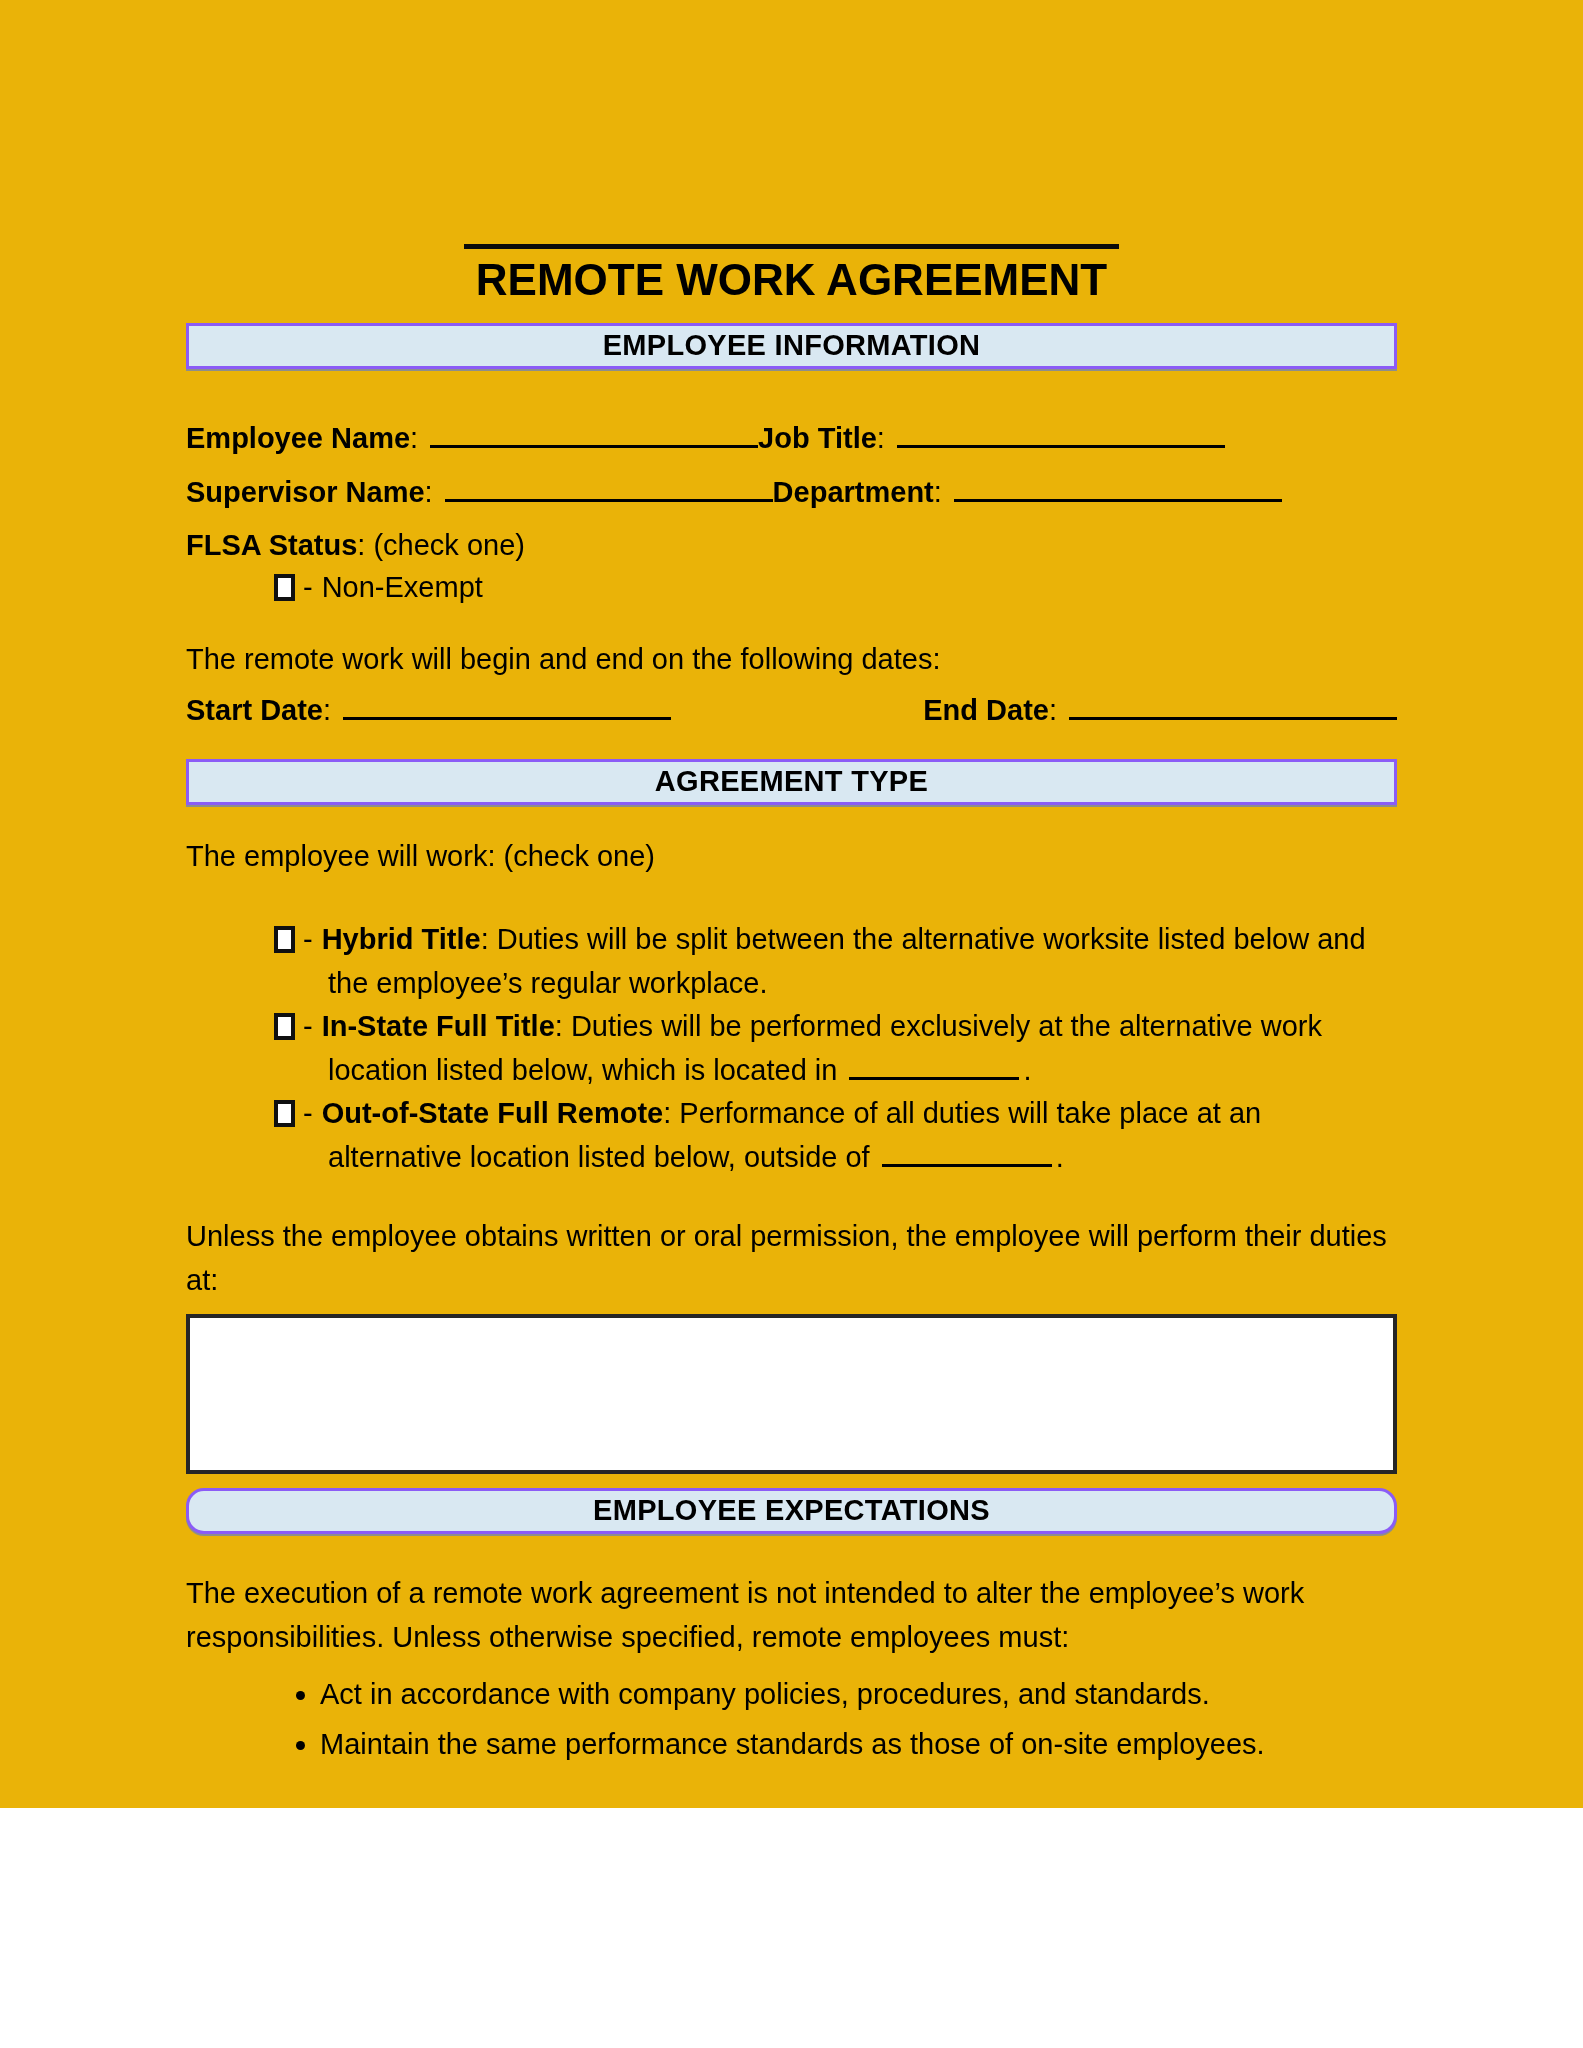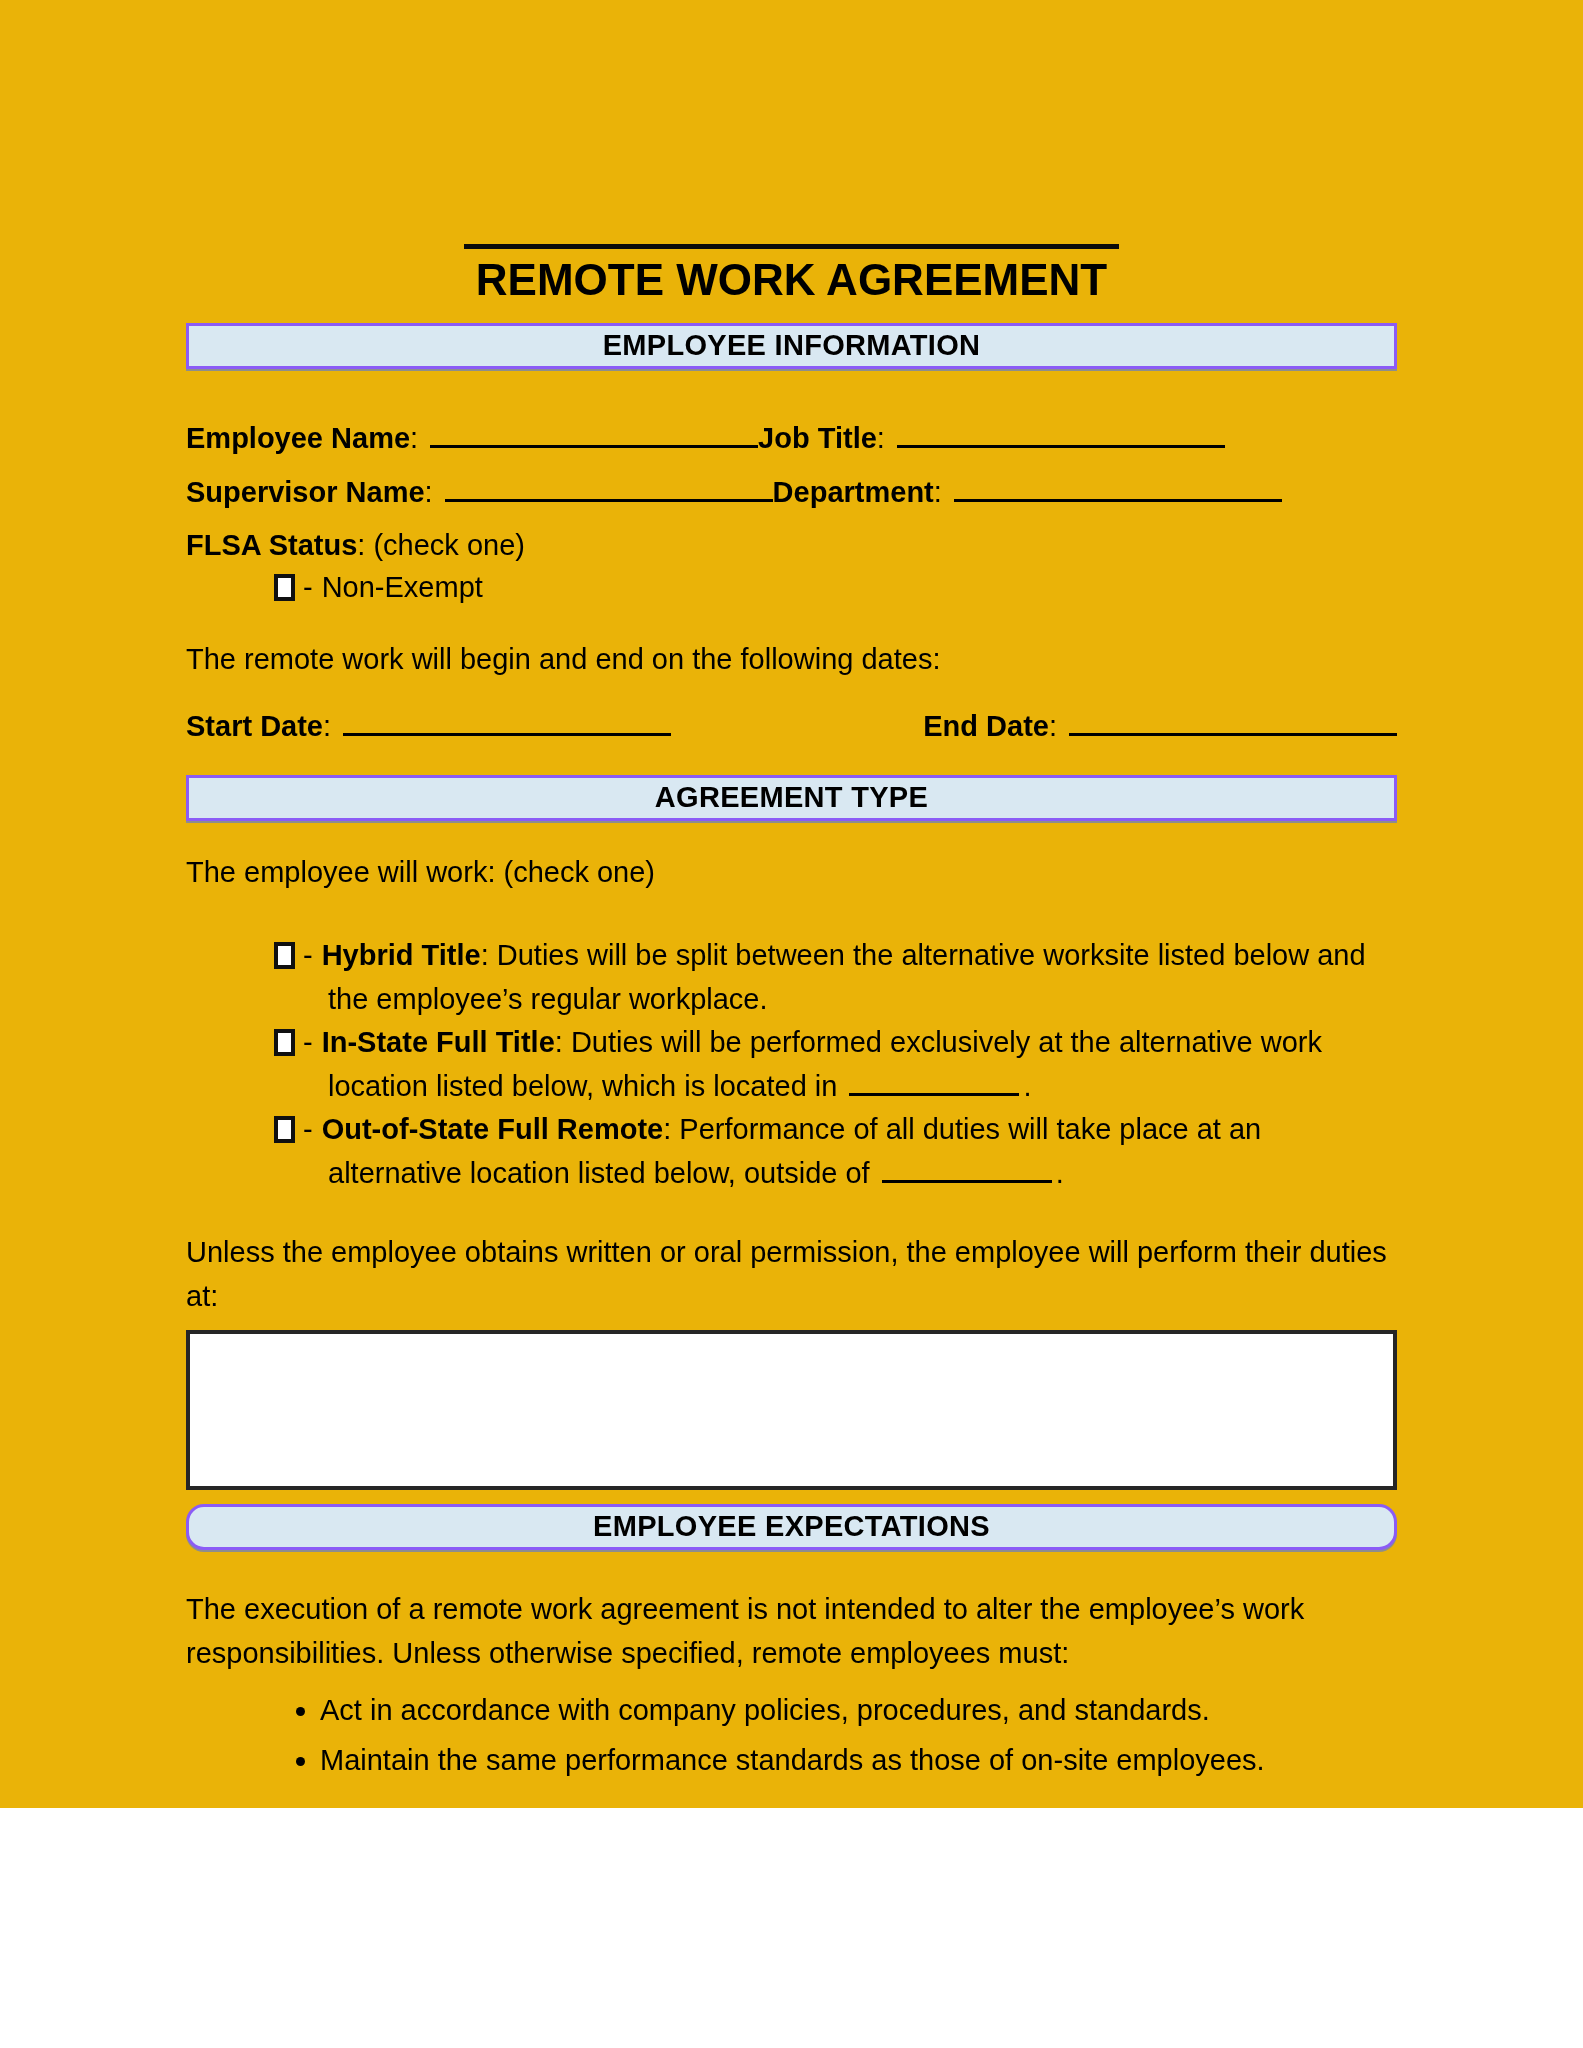--- a/index.html
+++ b/index.html
@@ -27,21 +27,21 @@
   .cell { display:flex; align-items:baseline; white-space:nowrap; }
   .lbl { font-weight:700; }
   .blank { display:inline-block; width:328px; height:30px; border-bottom:3px solid #000; margin-left:12px; }
 
   .flsa-line { margin-top:9px; }
   .check-line { margin-left:88px; line-height:1.4; }
   .checkbox { display:inline-block; width:21px; height:27px; border:4px solid #101010; vertical-align:-4px; background:#fff; }
   .dash { margin:0 9px 0 8px; }
 
   .para { margin-top:30px; }
-  .dates-row { margin-top:24px; display:flex; justify-content:space-between; align-items:flex-start;gap:44px; }
+  .dates-row { margin-top:8px; display:flex; justify-content:space-between; align-items:flex-start;gap:44px; }
 
   .atype-intro { margin-top:30px; }
   .atype-options { margin-top:40px; }
   .atype-option { margin-left:88px; padding-left:54px; text-indent:-54px; }
   .inline-blank { display:inline-block; width:170px; height:24px; border-bottom:3px solid #000; text-indent:0; margin:0 4px; }
 
   .duties-para { margin-top:36px; }
   .duties-box { margin-top:12px; height:160px; border:4px solid #262626; background:#ffffff; }
 
   .exec-para { margin-top:38px; }

